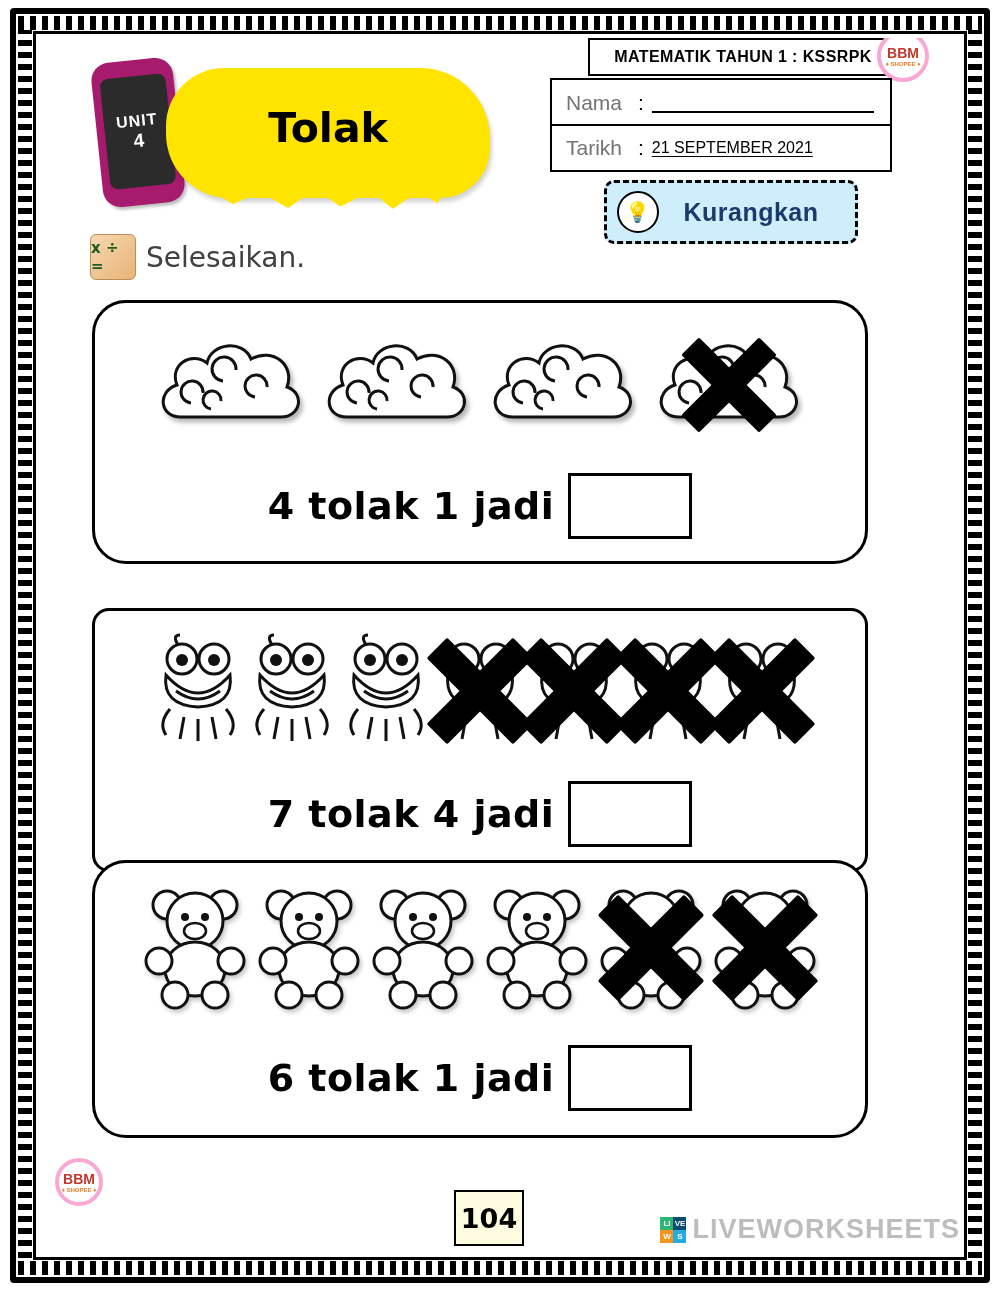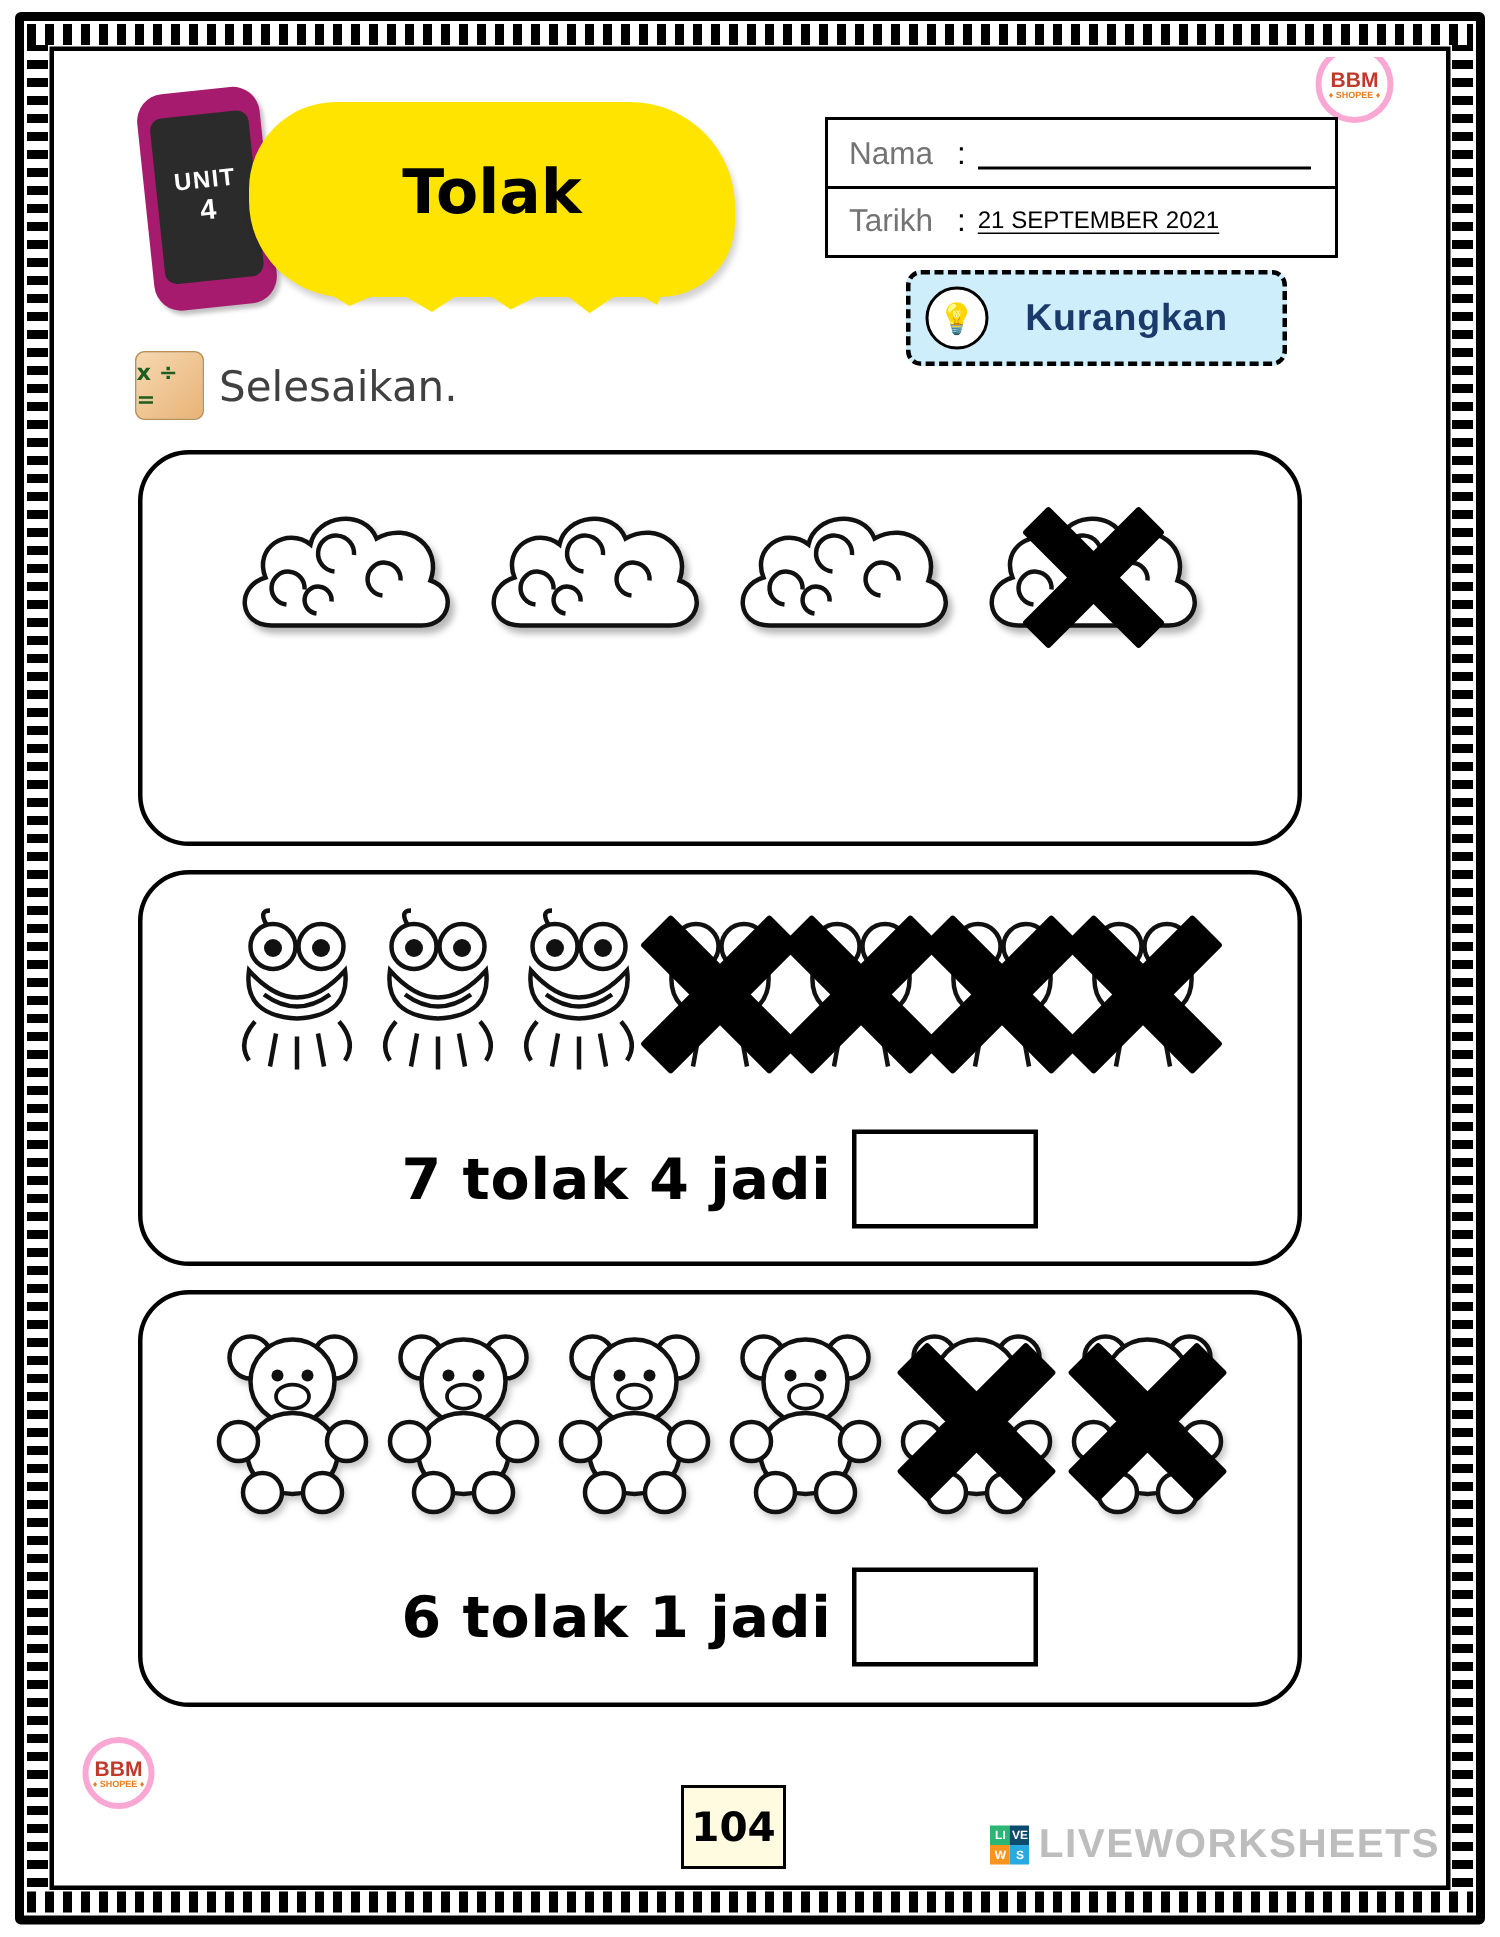--- a/index.html
+++ b/index.html
@@ -137,21 +137,21 @@
   .instr .t{
     font-family:"DejaVu Sans", sans-serif;font-size:28px;color:#404040;
   }
 
   
   .card{
     position:absolute;left:52px;width:770px;
     border:3px solid #000;border-radius:34px;background:#fff;
   }
   #card-1{top:262px;height:258px;}
-  #card-2{top:542px;height:258px;}
+  #card-2{top:570px;height:258px;border-radius:17px;}
   #card-3{top:822px;height:272px;}
 
   .objrow{
     position:absolute;left:0;right:0;display:flex;align-items:center;justify-content:center;
   }
   #row-1{top:22px;gap:6px;}
   #row-2{top:22px;gap:2px;}
   #row-3{top:22px;gap:6px;}
 
   .obj{position:relative;display:inline-block;}
@@ -220,20 +220,21 @@
 </head>
 <body>
 
 <div class="page">
   <div class="border-outer"></div>
   <div class="border-zig"></div>
   <div class="border-inner"></div>
 
   <div class="content">
 
+    <div class="hdr-title">MATEMATIK TAHUN 1 : KSSRPK</div>
 
     <div class="bbm-logo bbm-top">
       <span class="b1">BBM</span>
       <span class="b2">♦ SHOPEE ♦</span>
     </div>
 
     <div class="field" id="nama-field">
       <span class="lbl">Nama</span>
       <span class="colon">:</span>
       <span class="rule"></span>
@@ -304,20 +305,24 @@
             <path d="M30 92 C8 92 6 66 26 60 C18 40 40 26 56 38 C60 18 92 14 100 34 C122 22 144 40 136 62 C154 68 150 92 130 92 Z" fill="#fff" stroke="#111" stroke-width="3"></path>
             <path d="M40 78 a11 11 0 1 1 12 -10" fill="none" stroke="#111" stroke-width="3"></path>
             <path d="M72 56 a12 12 0 1 1 13 -11" fill="none" stroke="#111" stroke-width="3"></path>
             <path d="M104 72 a11 11 0 1 1 12 -10" fill="none" stroke="#111" stroke-width="3"></path>
           </svg>
           <span class="xmark"></span>
         </span>
 
       </div>
 
+      <div class="eqline" id="eq-1">
+        <span class="eqtext">4 tolak 1 jadi</span>
+        <span class="answerbox"></span>
+      </div>
     </div>
 
     <div class="card" id="card-2">
       <div class="objrow" id="row-2">
 
         <span class="obj frog">
           <svg viewBox="0 0 92 115" width="92" height="115">
             <circle cx="30" cy="26" r="15" fill="#fff" stroke="#111" stroke-width="3"></circle>
             <circle cx="62" cy="26" r="15" fill="#fff" stroke="#111" stroke-width="3"></circle>
             <circle cx="30" cy="27" r="6" fill="#111"></circle>

